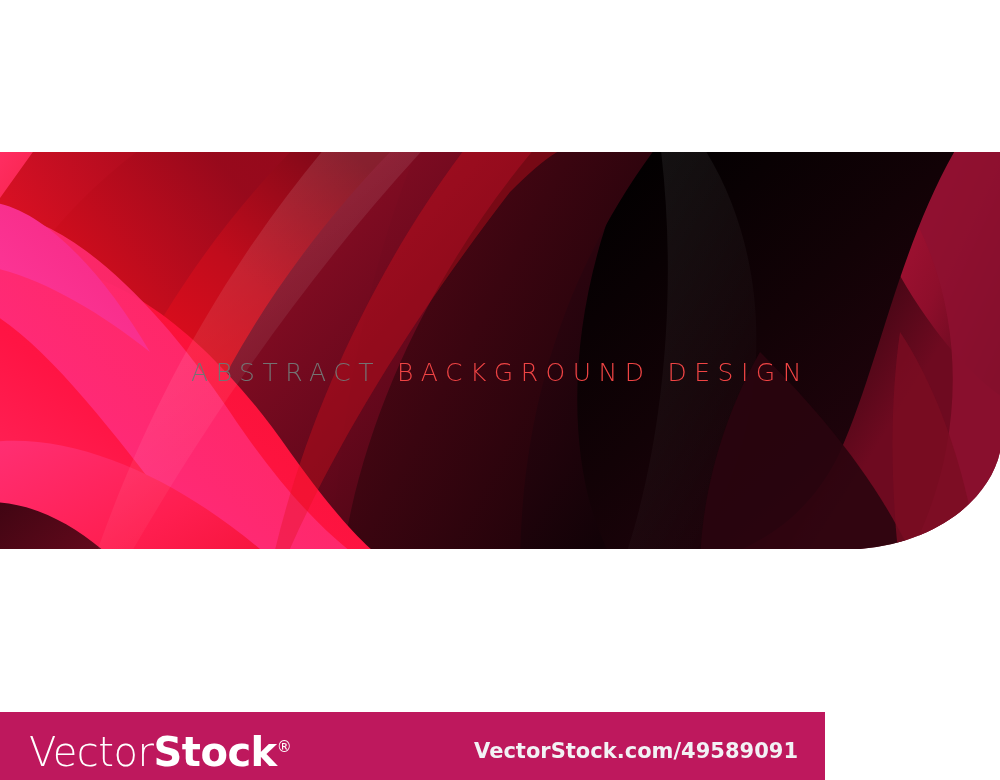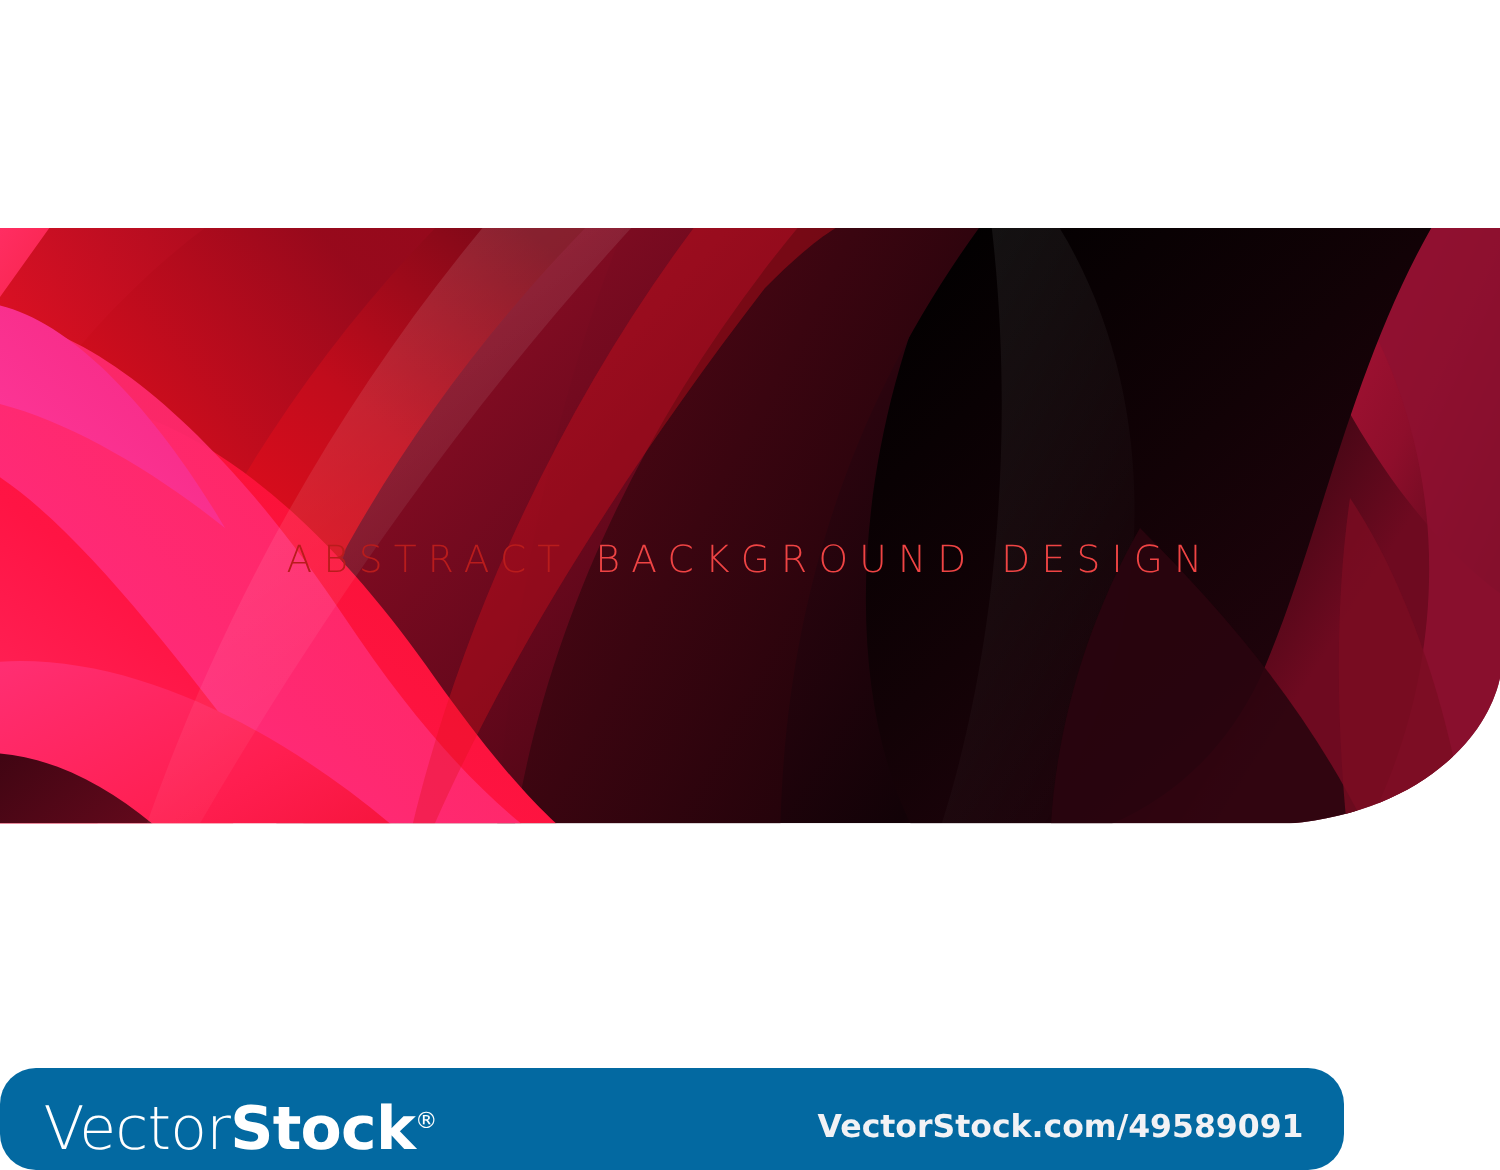--- a/index.html
+++ b/index.html
@@ -46,40 +46,39 @@
     text-align: center;
     font-family: "DejaVu Sans", sans-serif;
     font-size: 25px;
     font-weight: 300;
     letter-spacing: 7.5px;
     line-height: 30px;
     white-space: nowrap;
     user-select: none;
   }
   .headline .w-dark {
-    color: #b91c1c;
+    color: #737373;
     margin-top: 16px;
   }
   .headline .w-light {
     color: #ef4444;
   }
   .headline .gap {
     display: inline-block;
     width: 16px;
   }
 
   
   .footer {
     position: absolute;
     left: 0;
     top: 712px;
-    width: 896px;
+    width: 825px;
     height: 68px;
-    background: #0369a1;
-    border-radius: 24px;
+    background: #be185d;
   }
   .logo {
     position: absolute;
     left: 29px;
     top: 13px;
     font-family: "DejaVu Sans", sans-serif;
     font-size: 40px;
     line-height: 44px;
     color: #ffffff;
     white-space: nowrap;

